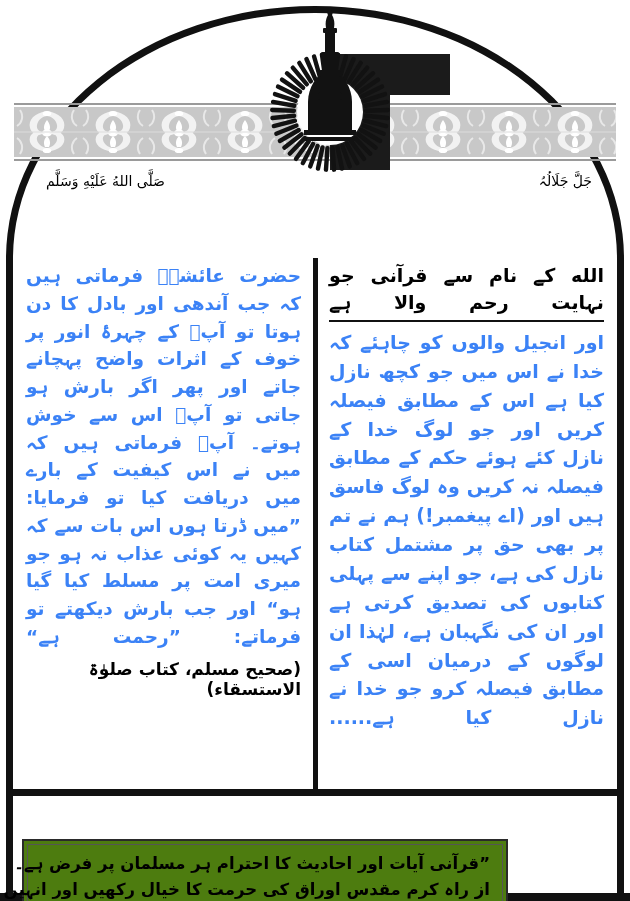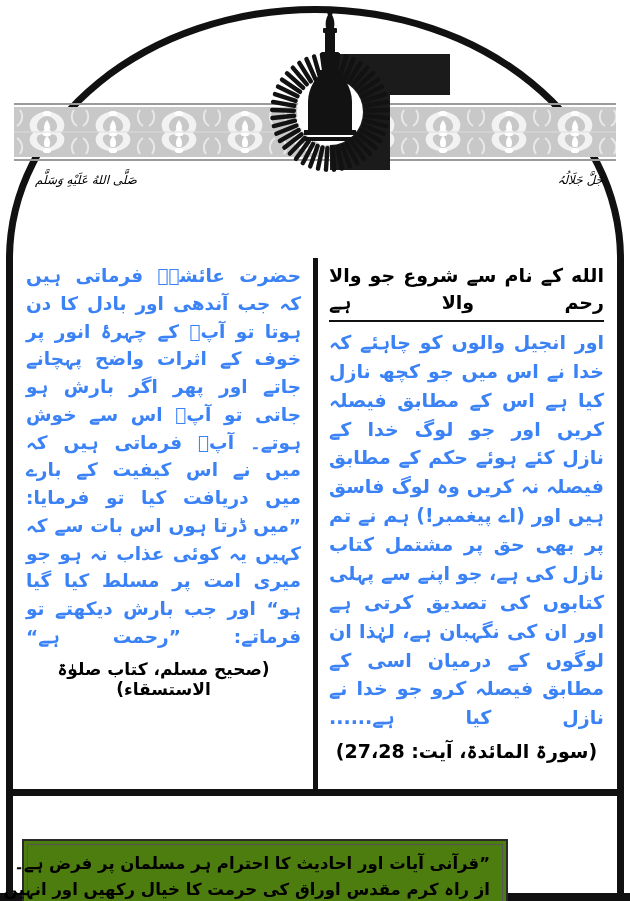--- a/index.html
+++ b/index.html
@@ -66,25 +66,24 @@
     position:absolute;top:0;height:78px;
     display:flex;align-items:flex-start;
     font-family:"DejaVu Sans","Liberation Sans",sans-serif;
     font-weight:bold;color:#000;
     font-size:40px;line-height:1.12;
     white-space:nowrap;
   }
   .title-right{right:6px;width:290px;justify-content:flex-start;padding-right:4px;}
   .title-left{left:14px;width:280px;justify-content:flex-end;padding-left:4px;}
   .honorific{
-    font-size:12px;font-weight:normal;line-height:1.05;
+    font-size:14px;font-weight:normal;line-height:1.05;
     display:inline-block;vertical-align:top;
     transform:translateY(-4px);
-    margin:0 3px;
-    font-style:italic;
+    margin:0 14px;
   }
 
   
   .cols{
     position:absolute;left:18px;top:262px;width:594px;height:528px;z-index:4;
     display:flex;flex-direction:row;
   }
   .col{
     box-sizing:border-box;
     width:50%;
@@ -107,21 +106,21 @@
     border:0;border-top:2px solid #111;margin:2px 0 6px 0;height:0;
   }
   .body-text{
     font-size:19px;line-height:1.52;font-weight:bold;color:#3b82f6;
     text-align:justify;text-align-last:justify;
     margin:0;
   }
   .col-left .body-text{font-size:18.5px;line-height:1.50;}
   .citation{
     font-size:17px;font-weight:bold;color:#000;
-    text-align:center;margin-top:8px;
+    margin-top:8px;
   }
   .citation-big{font-size:19px;}
 
   
   .footer{
     position:absolute;left:22px;top:806px;width:486px;height:76px;
     border:2px solid #2a2a2a;
     box-sizing:border-box;
     background:#4d7c0f;z-index:9;margin-top:33px;
   }
@@ -376,24 +375,23 @@
     <div class="title title-left">
       <span class="honorific">صَلَّى اللهُ عَلَيْهِ وَسَلَّم</span>
     </div>
   </div>
 
   <div class="divider"></div>
 
   <div class="cols">
 
     <div class="col col-right">
-      <p class="bismillah">الله کے نام سے شروع جو والا رحم والا ہے</p>
+      <p class="bismillah">الله کے نام سے قرآنی جو نہایت رحم والا ہے</p>
       <hr class="hr-bismillah">
       <p class="body-text">اور انجیل والوں کو چاہئے کہ خدا نے اس میں جو کچھ نازل کیا ہے اس کے مطابق فیصلہ کریں اور جو لوگ خدا کے نازل کئے ہوئے حکم کے مطابق فیصلہ نہ کریں وہ لوگ فاسق ہیں اور (اے پیغمبر!) ہم نے تم پر بھی حق پر مشتمل کتاب نازل کی ہے، جو اپنے سے پہلی کتابوں کی تصدیق کرتی ہے اور ان کی نگہبان ہے، لہٰذا ان لوگوں کے درمیان اسی کے مطابق فیصلہ کرو جو خدا نے نازل کیا ہے......</p>
-      <div class="citation citation-big">(سورۃ المائدۃ، آیت: 27،28)</div>
     </div>
 
     <div class="col col-left">
       <p class="body-text">حضرت عائشہؓ فرماتی ہیں کہ جب آندھی اور بادل کا دن ہوتا تو آپؐ کے چہرۂ انور پر خوف کے اثرات واضح پہچانے جاتے اور پھر اگر بارش ہو جاتی تو آپؐ اس سے خوش ہوتے۔ آپؐ فرماتی ہیں کہ میں نے اس کیفیت کے بارے میں دریافت کیا تو فرمایا: ”میں ڈرتا ہوں اس بات سے کہ کہیں یہ کوئی عذاب نہ ہو جو میری امت پر مسلط کیا گیا ہو“ اور جب بارش دیکھتے تو فرماتے: ”رحمت ہے“</p>
       <div class="citation">(صحیح مسلم، کتاب صلوٰۃ الاستسقاء)</div>
     </div>
 
   </div>
 
   <div class="footer">

